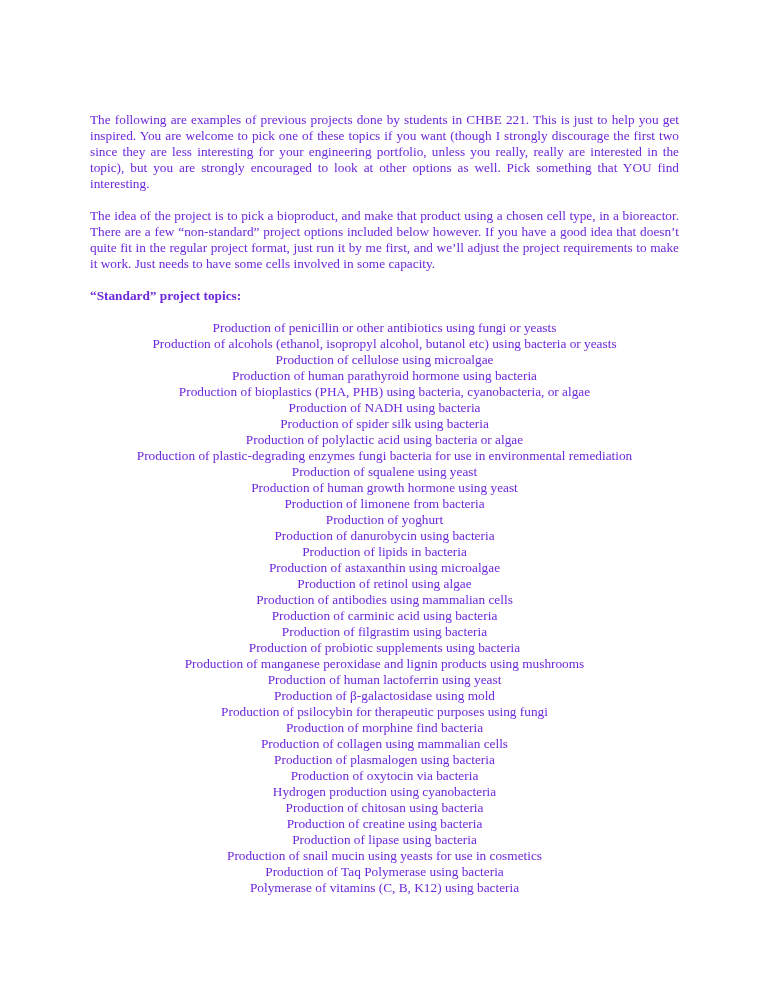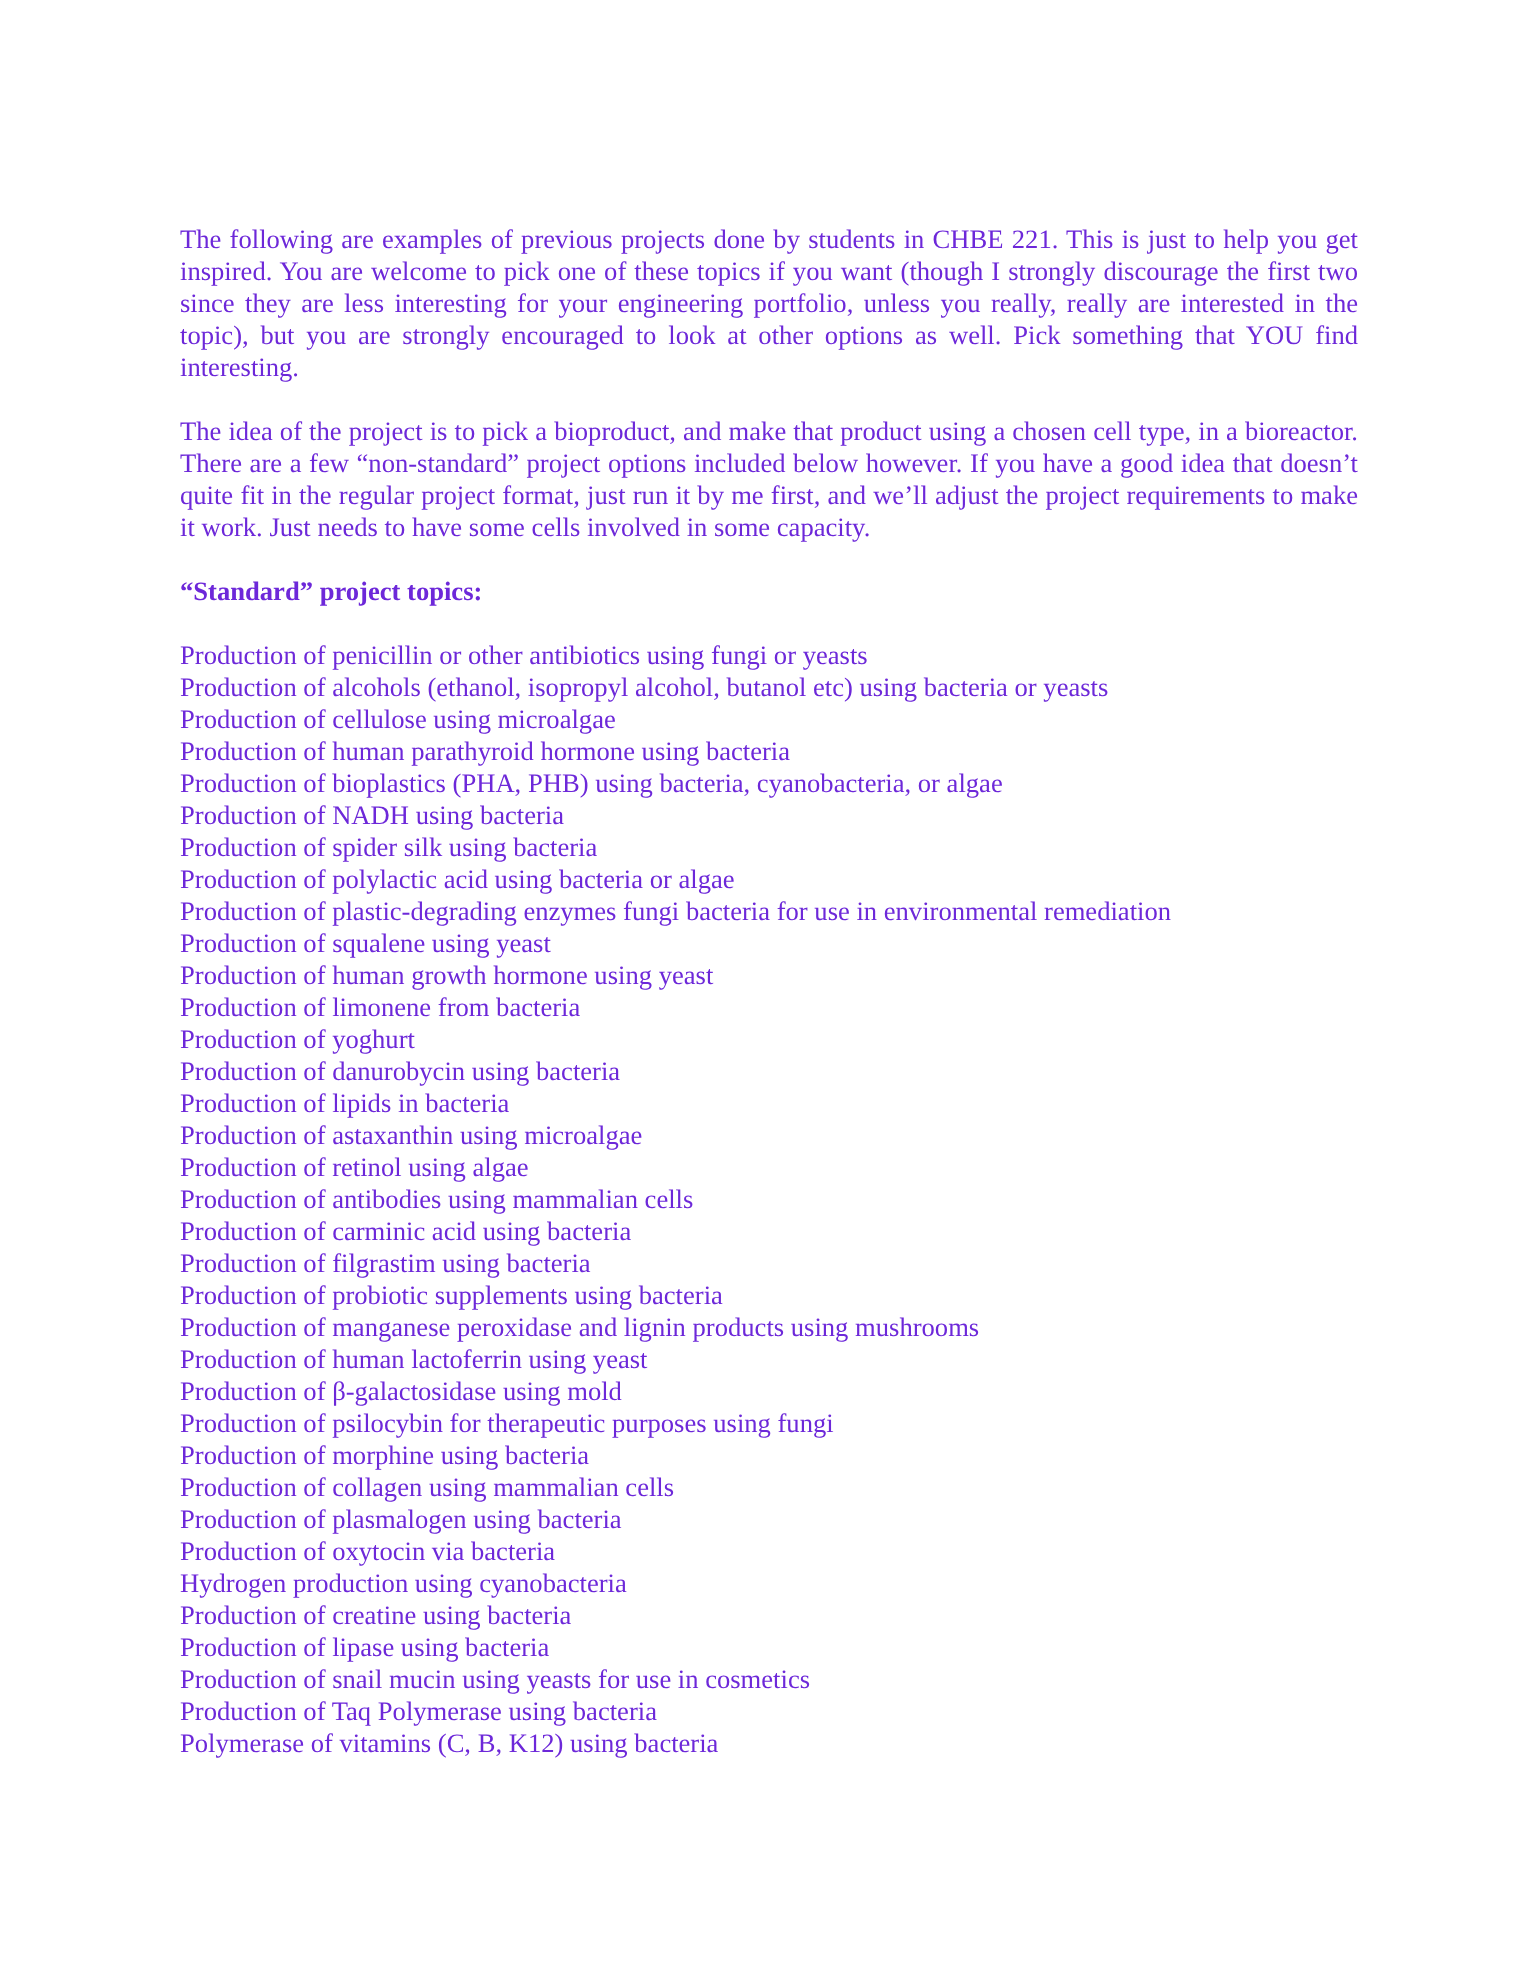--- a/index.html
+++ b/index.html
@@ -34,20 +34,21 @@
     }
     .topic-list {
       list-style: none;
       margin: 0;
       padding: 0;
     }
     .topic-list li {
       margin: 0;
       padding: 0;
       white-space: nowrap;
+      text-align: center;
     }
   </style>
 </head>
 <body>
 
 <div class="page">
   <p class="para">The following are examples of previous projects done by students in CHBE 221. This is just to help you get inspired. You are welcome to pick one of these topics if you want (though I strongly discourage the first two since they are less interesting for your engineering portfolio, unless you really, really are interested in the topic), but you are strongly encouraged to look at other options as well. Pick something that YOU find interesting.</p>
   <p class="para">The idea of the project is to pick a bioproduct, and make that product using a chosen cell type, in a bioreactor. There are a few “non-standard” project options included below however. If you have a good idea that doesn’t quite fit in the regular project format, just run it by me first, and we’ll adjust the project requirements to make it work. Just needs to have some cells involved in some capacity.</p>
   <p class="heading">“Standard” project topics:</p>
   <ul class="topic-list">
@@ -69,24 +70,25 @@
     <li>Production of astaxanthin using microalgae</li>
     <li>Production of retinol using algae</li>
     <li>Production of antibodies using mammalian cells</li>
     <li>Production of carminic acid using bacteria</li>
     <li>Production of filgrastim using bacteria</li>
     <li>Production of probiotic supplements using bacteria</li>
     <li>Production of manganese peroxidase and lignin products using mushrooms</li>
     <li>Production of human lactoferrin using yeast</li>
     <li>Production of β-galactosidase using mold</li>
     <li>Production of psilocybin for therapeutic purposes using fungi</li>
-    <li>Production of morphine using bacteria</li>
+    <li>Production of morphine find bacteria</li>
     <li>Production of collagen using mammalian cells</li>
     <li>Production of plasmalogen using bacteria</li>
     <li>Production of oxytocin via bacteria</li>
     <li>Hydrogen production using cyanobacteria</li>
+    <li>Production of chitosan using bacteria</li>
     <li>Production of creatine using bacteria</li>
     <li>Production of lipase using bacteria</li>
     <li>Production of snail mucin using yeasts for use in cosmetics</li>
     <li>Production of Taq Polymerase using bacteria</li>
     <li>Polymerase of vitamins (C, B, K12) using bacteria</li>
   </ul>
 </div>
 
 </body></html>

